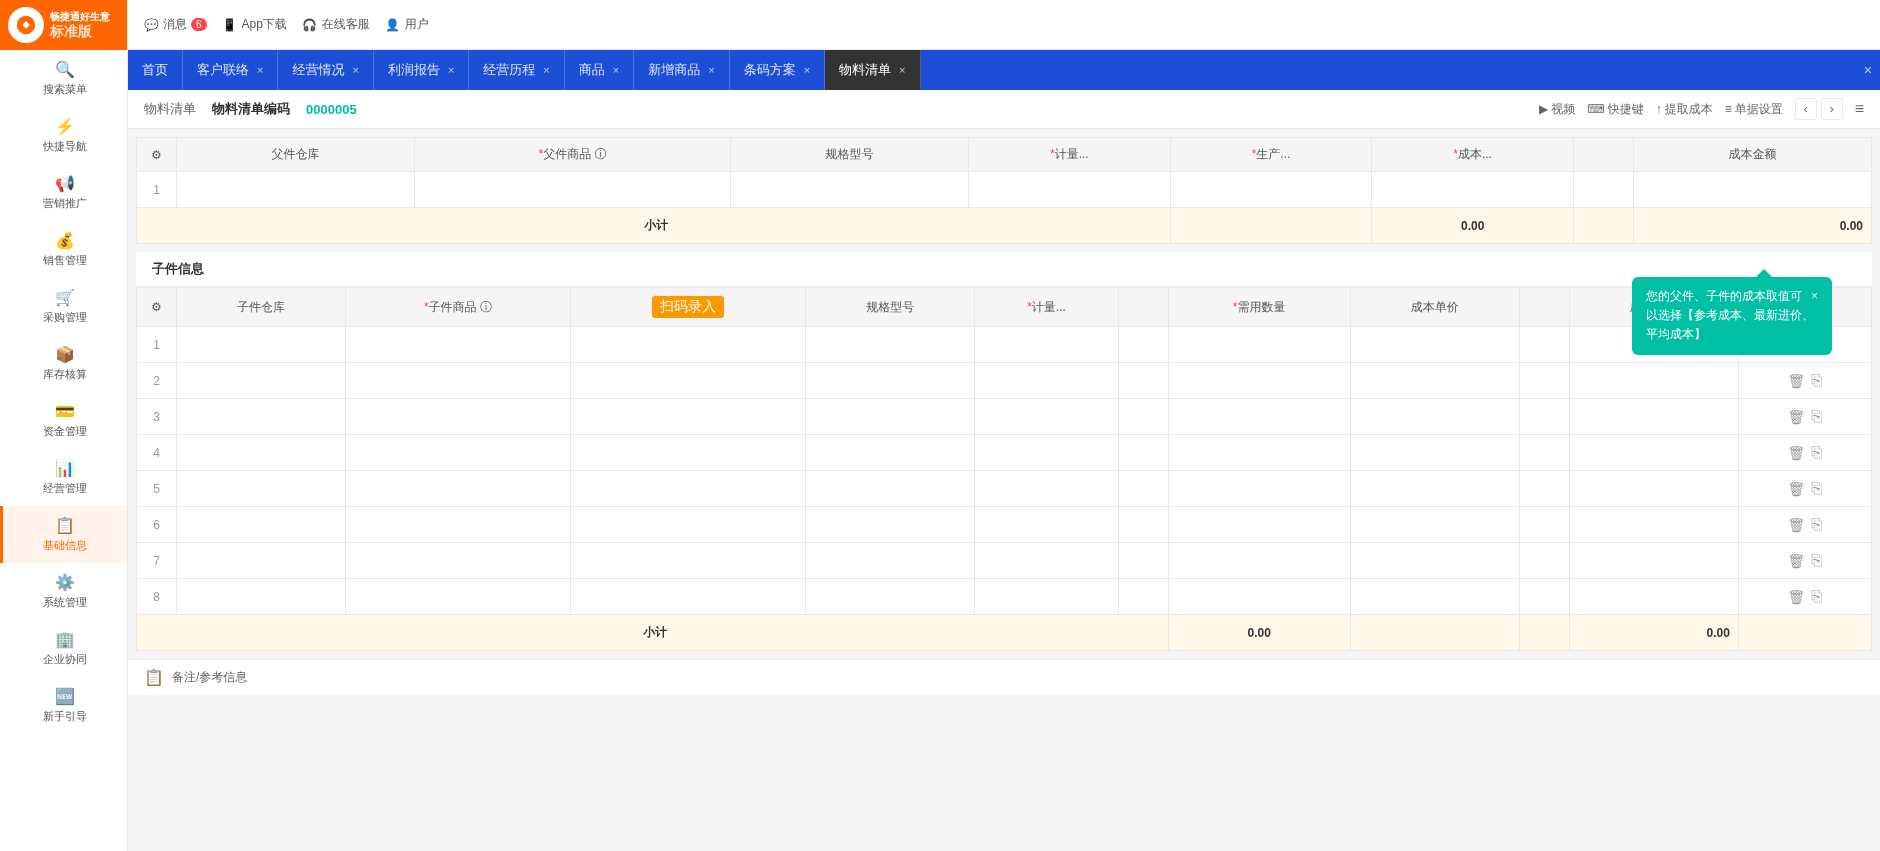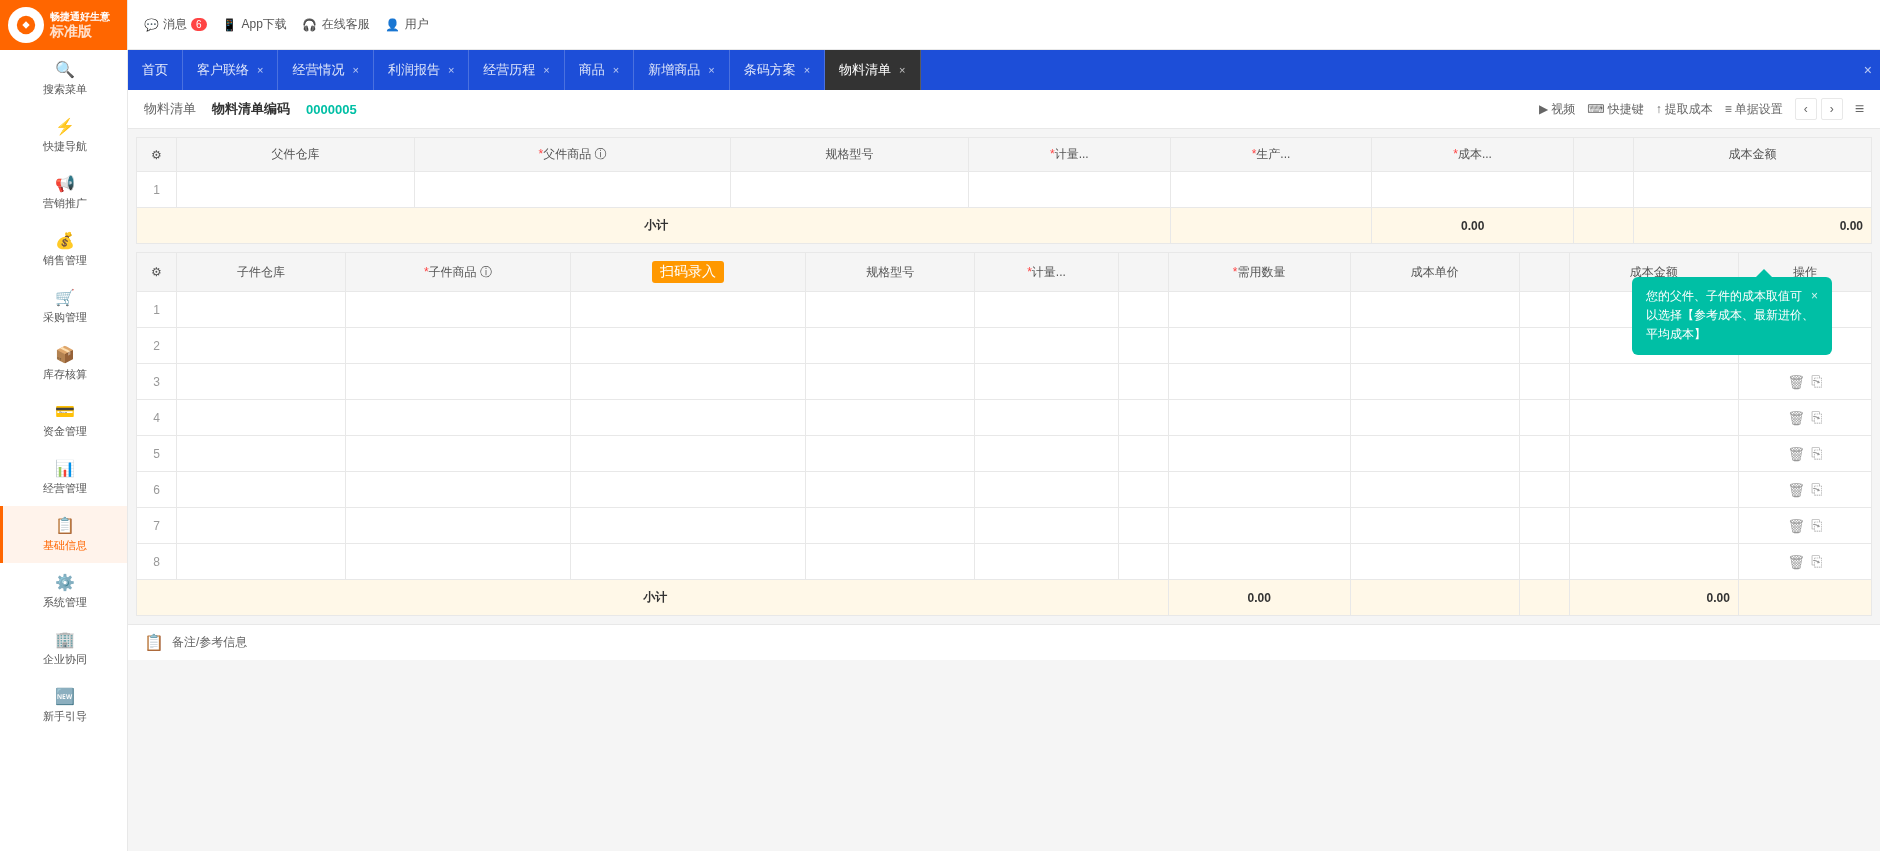--- a/index.html
+++ b/index.html
@@ -280,20 +280,21 @@
             <td></td>
             <td>0.00</td>
             <td></td>
             <td style="text-align:right; padding-right:8px;">0.00</td>
           </tr>
         </tbody>
       </table>
     </div>
 
     <div class="section">
+      <div class="section-title">子件信息</div>
       <table class="data-table">
         <thead>
           <tr>
             <th style="width:40px;">⚙</th>
             <th>子件仓库</th>
             <th><span class="required-star">*</span>子件商品 ⓘ</th>
             <th><button class="scan-btn">扫码录入</button></th>
             <th>规格型号</th>
             <th><span class="required-star">*</span>计量...</th>
             <th style="width:50px;"></th>

